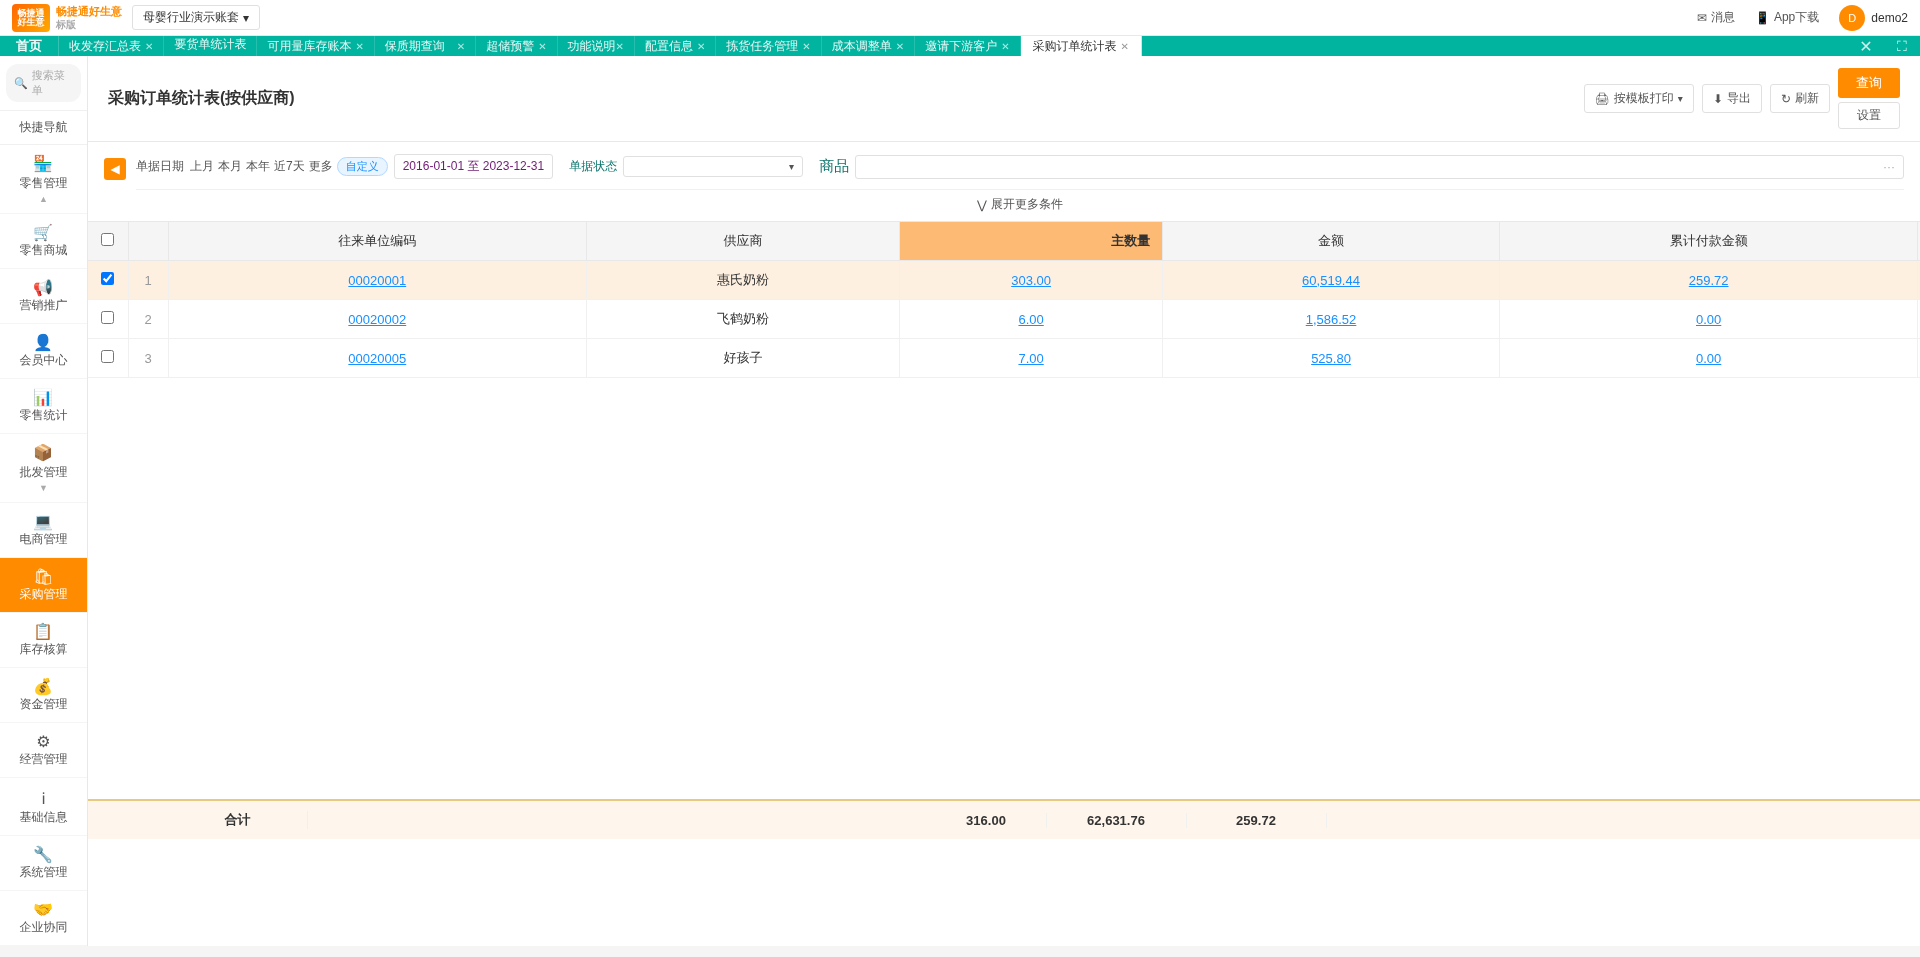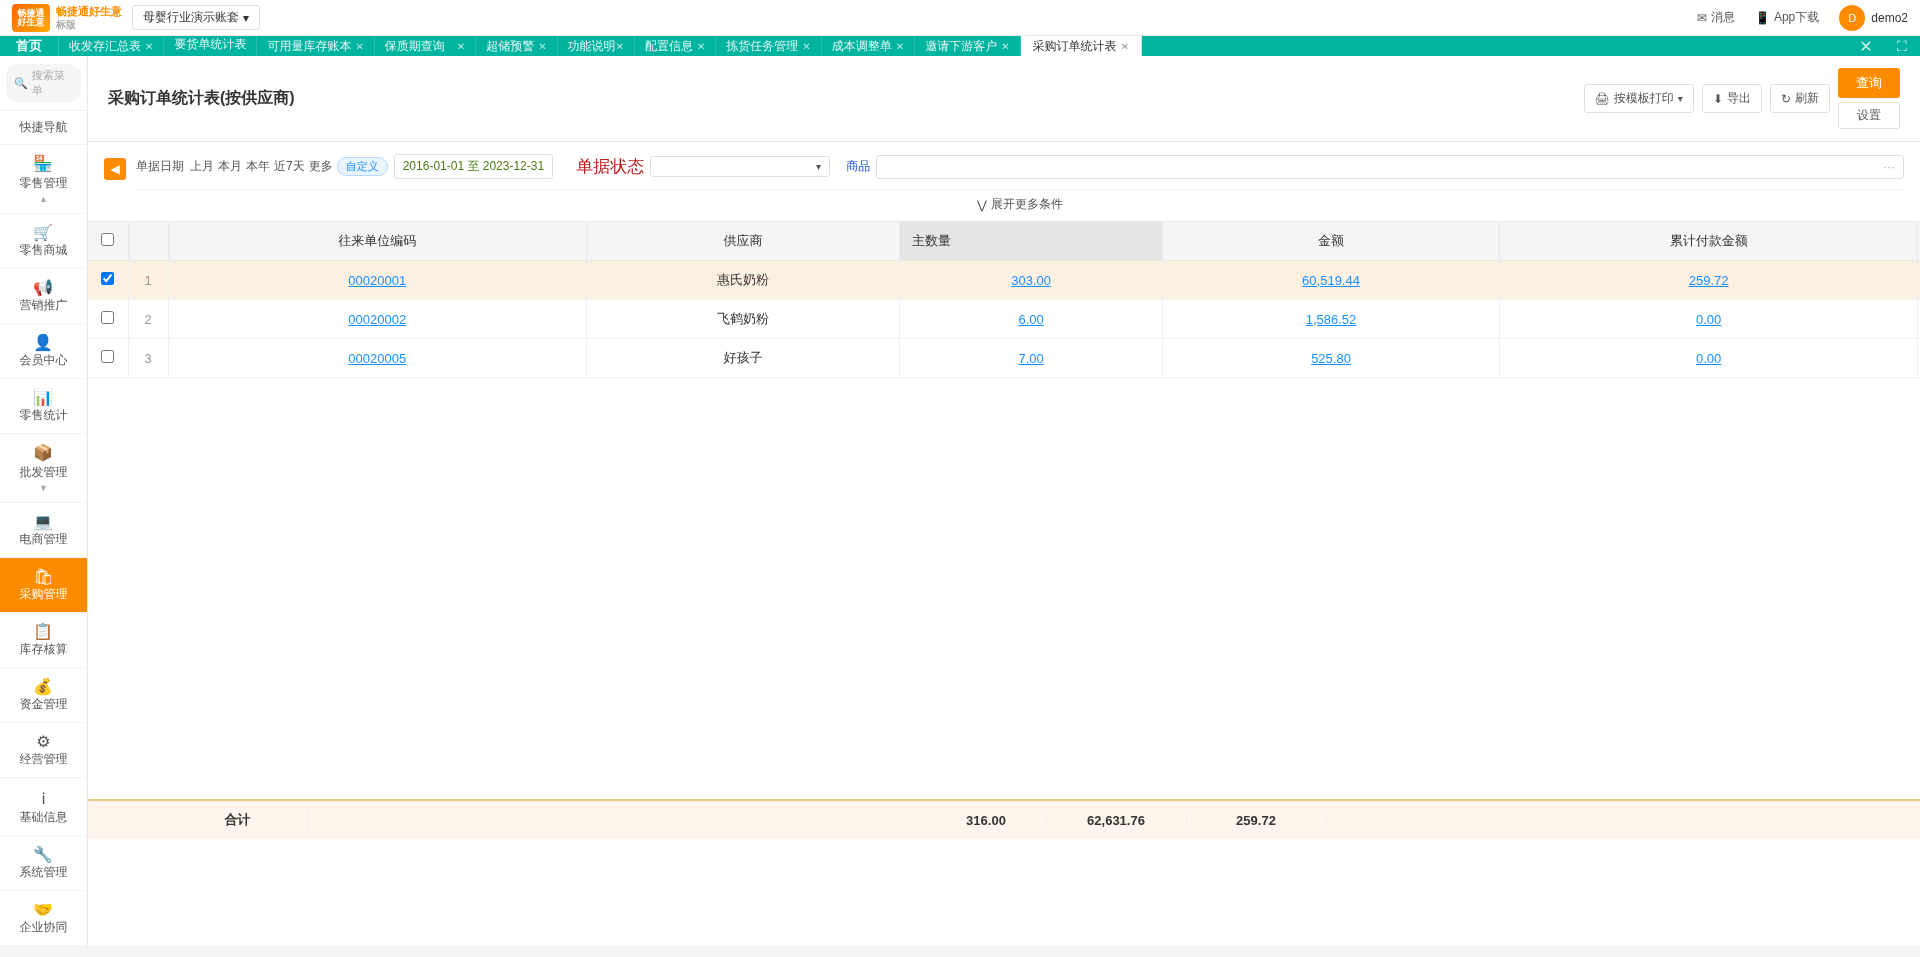--- a/index.html
+++ b/index.html
@@ -210,35 +210,35 @@
             <div style="display:flex; align-items:center; gap:6px; flex-wrap:wrap;">
               <span style="font-size:12px; color:#555; white-space:nowrap;">单据日期</span>
               <div style="display:flex; gap:4px; align-items:center;">
                 <span style="font-size:12px; color:#555; cursor:pointer;">上月</span>
                 <span style="font-size:12px; color:#555; cursor:pointer;">本月</span>
                 <span style="font-size:12px; color:#555; cursor:pointer;">本年</span>
                 <span style="font-size:12px; color:#555; cursor:pointer;">近7天</span>
                 <span style="font-size:12px; color:#555; cursor:pointer;">更多</span>
                 <span style="background:#e8f4ff; color:#1890ff; border:1px solid #b3d8ff; border-radius:10px; padding:1px 8px; font-size:11px;">自定义</span>
               </div>
-              <div style="border:1px solid #e0e0e0; border-radius:3px; padding:3px 8px; font-size:12px; color:#4d7c0f; background:#fff; cursor:pointer;">
+              <div style="border:1px solid #e0e0e0; border-radius:3px; padding:3px 8px; font-size:12px; color:#701a75; background:#fff; cursor:pointer;">
                 <span>2016-01-01 至 2023-12-31</span>
               </div>
             </div>
 
             <div style="display:flex; align-items:center; gap:6px;">
-              <span style="font-size:17px; color:#b91c1c; white-space:nowrap;margin-left:7px;">单据状态</span>
+              <span style="font-size:12px; color:#0f766e; white-space:nowrap;">单据状态</span>
               <div style="border:1px solid #e0e0e0; border-radius:3px; padding:4px 8px; font-size:12px; color:#555; min-width:180px; display:flex; align-items:center; justify-content:space-between; cursor:pointer; background:#fff;">
                 <span style="color:#aaa;"></span>
                 <span style="font-size:10px;">▾</span>
               </div>
             </div>
 
             <div style="display:flex; align-items:center; gap:6px; flex:1;">
-              <span style="font-size:12px; color:#1d4ed8; white-space:nowrap;">商品</span>
+              <span style="font-size:15px; color:#0f766e; white-space:nowrap;">商品</span>
               <div style="border:1px solid #e0e0e0; border-radius:3px; padding:4px 8px; font-size:12px; color:#aaa; flex:1; background:#fff; display:flex; align-items:center; justify-content:space-between; cursor:pointer; min-width:200px;">
                 <span></span>
                 <span style="font-size:12px; color:#aaa;">···</span>
               </div>
             </div>
           </div>
 
           <div style="display:flex; align-items:center; gap:4px; color:#555; font-size:12px; cursor:pointer; justify-content:center; margin-top:10px; padding-top:6px; border-top:1px solid #f0f0f0;">
             <span>⋁</span>
             <span>展开更多条件</span>
@@ -250,21 +250,21 @@
     <div style="flex:1; background:#fff; margin:0;">
       <table style="width:100%; border-collapse:collapse;">
         <thead>
           <tr>
             <th style="width:40px; background:#f5f5f5; padding:10px 8px; text-align:center; border-bottom:1px solid #e8e8e8; border-right:1px solid #e8e8e8;">
               <input type="checkbox" style="cursor: pointer;">
             </th>
             <th style="width:40px; background:#f5f5f5; padding:10px 8px; text-align:center; border-bottom:1px solid #e8e8e8; border-right:1px solid #e8e8e8;"></th>
             <th style="background:#f5f5f5; padding:10px 12px; text-align:center; font-size:13px; color:#333; border-bottom:1px solid #e8e8e8; border-right:1px solid #e8e8e8; font-weight:normal;">往来单位编码</th>
             <th style="background:#f5f5f5; padding:10px 12px; text-align:center; font-size:13px; color:#333; border-bottom:1px solid #e8e8e8; border-right:1px solid #e8e8e8; font-weight:normal;">供应商</th>
-            <th style="background:#e5e5e5; padding:10px 12px; text-align:left; font-size:13px; color:#333; border-bottom:1px solid #e8e8e8; border-right:1px solid #e8e8e8; font-weight:normal;">主数量</th>
+            <th style="background:#fdba74; padding:10px 12px; text-align:right; font-size:13px; color:#333; border-bottom:1px solid #e8e8e8; border-right:1px solid #e8e8e8; font-weight:bold;">主数量</th>
             <th style="background:#f5f5f5; padding:10px 12px; text-align:center; font-size:13px; color:#333; border-bottom:1px solid #e8e8e8; border-right:1px solid #e8e8e8; font-weight:normal;">金额</th>
             <th style="background:#f5f5f5; padding:10px 12px; text-align:center; font-size:13px; color:#333; border-bottom:1px solid #e8e8e8; border-right:1px solid #e8e8e8; font-weight:normal;">累计付款金额</th>
             <th style="background:#f5f5f5; border-bottom:1px solid #e8e8e8;"></th>
           </tr>
         </thead>
         <tbody>
 
           <tr style="background:#fef0e0;">
             <td style="padding:10px 8px; text-align:center; border-bottom:1px solid #f0f0f0; border-right:1px solid #f0f0f0;">
               <input type="checkbox" checked="" style="cursor: pointer;">

